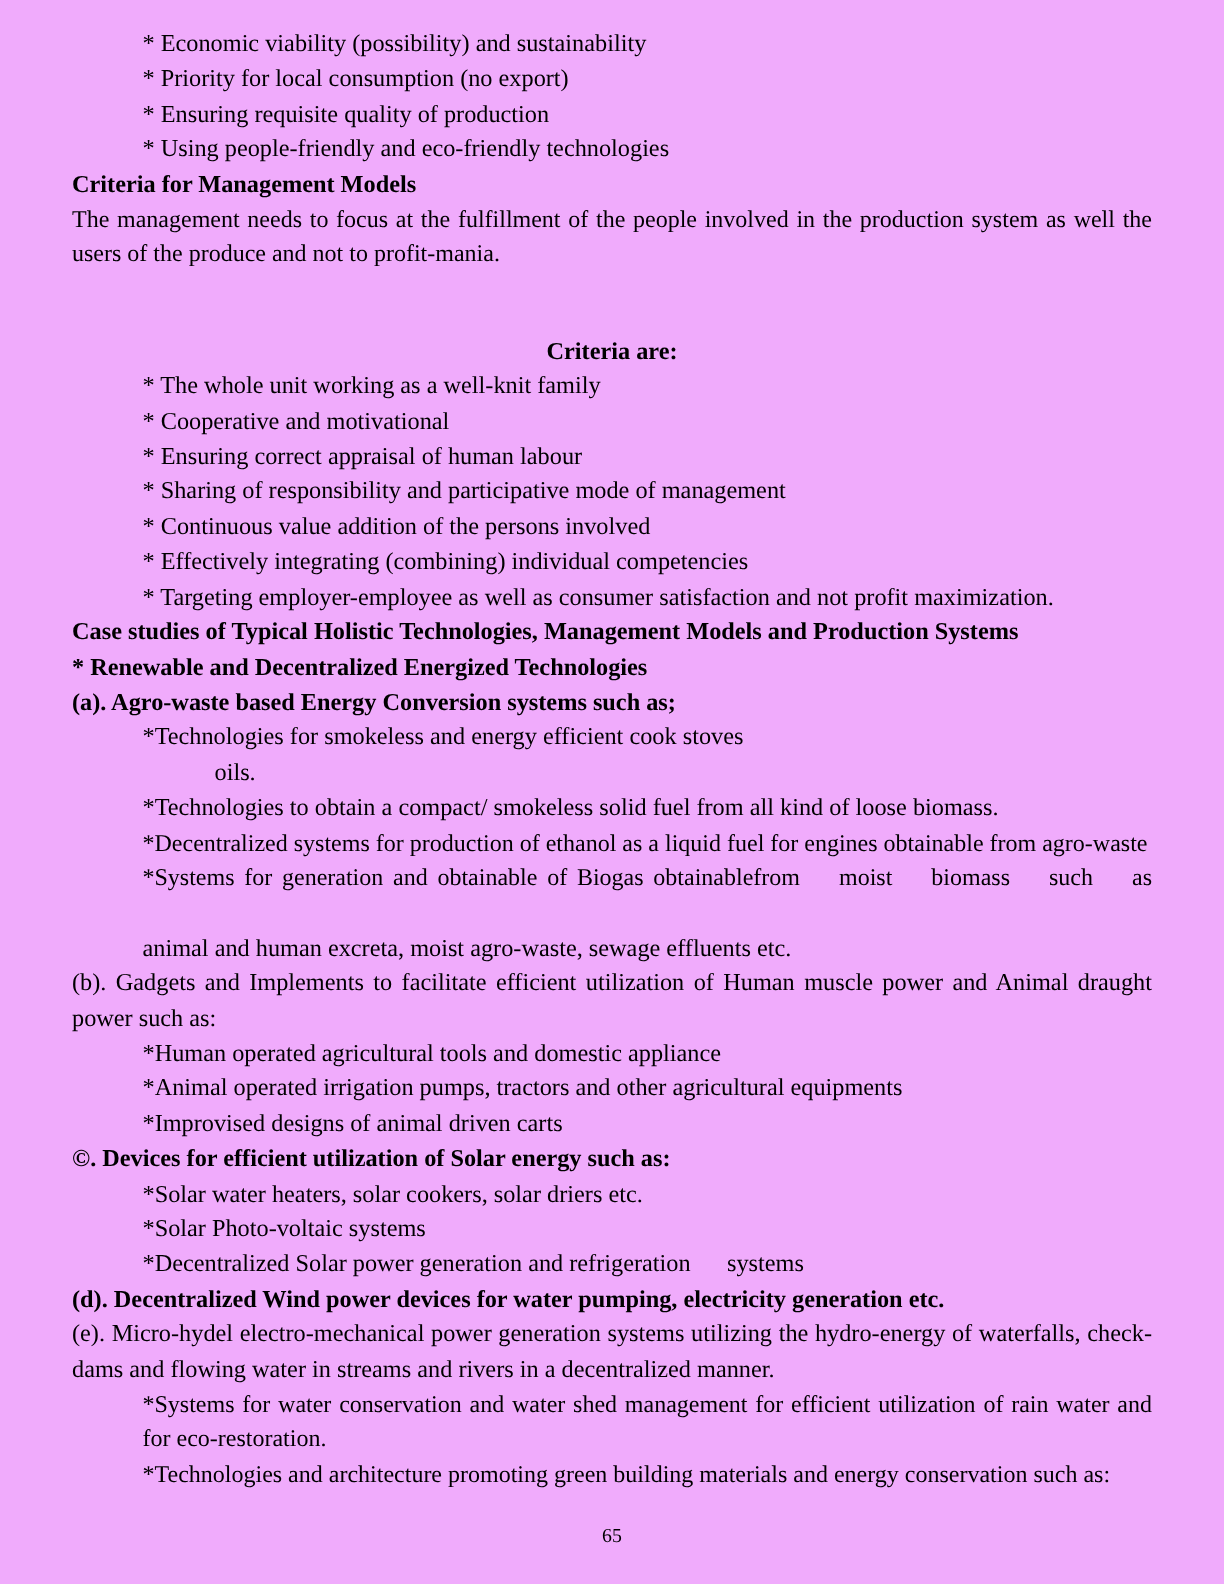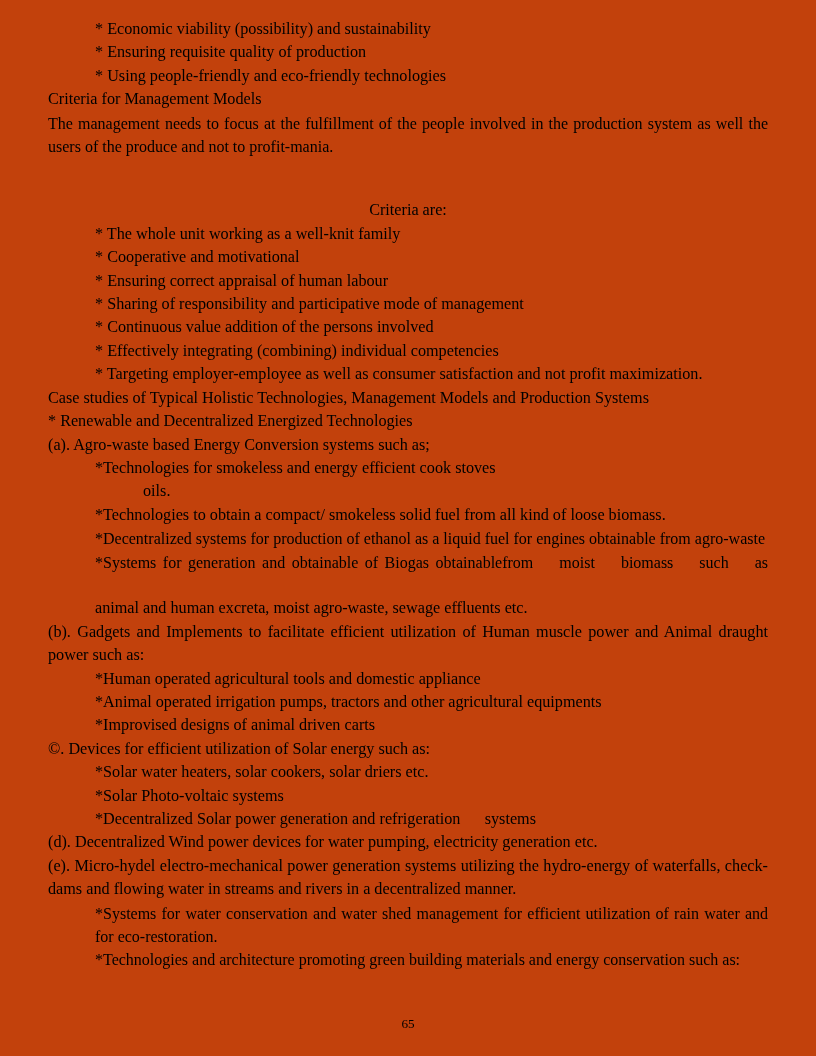--- a/index.html
+++ b/index.html
@@ -10,21 +10,21 @@
   }
   body {
     font-family: "Liberation Serif", "DejaVu Serif", serif;
     color: #000000;
   }
   .page {
     position: relative;
     width: 816px;
     height: 1056px;
     margin: 0 auto;
-    background: #c2410c;
+    background: #f0abfc;
     overflow: hidden;
     box-sizing: border-box;
   }
   .content {
     position: absolute;
     left: 48px;
     top: 18px;
     width: 720px;
   }
   .line {
@@ -35,21 +35,21 @@
     white-space: pre-wrap;
   }
   .para {
     font-size: 16px;
     line-height: 23.4px;
     margin: 0;
     text-align: justify;
     text-justify: inter-word;
   }
   .bold {
-    font-weight: normal;
+    font-weight: bold;
   }
   .center {
     text-align: center;
     margin-top: 41px;
   }
   
   .ind1 {
     padding-left: 47px;
   }
   
@@ -82,20 +82,21 @@
   }
 </style>
 </head>
 <body>
 
 <div class="page">
 
   <div class="content">
 
     <p class="line ind1">* Economic viability (possibility) and sustainability</p>
+    <p class="line ind1">* Priority for local consumption (no export)</p>
     <p class="line ind1">* Ensuring requisite quality of production</p>
     <p class="line ind1">* Using people-friendly and eco-friendly technologies</p>
 
     <p class="line bold">Criteria for Management Models</p>
 
     <p class="para">The management needs to focus at the fulfillment of the people involved in the production system as well the users of the produce and not to profit-mania.</p>
 
     <p class="line bold center">Criteria are:</p>
 
     <p class="line ind1">* The whole unit working as a well-knit family</p>

